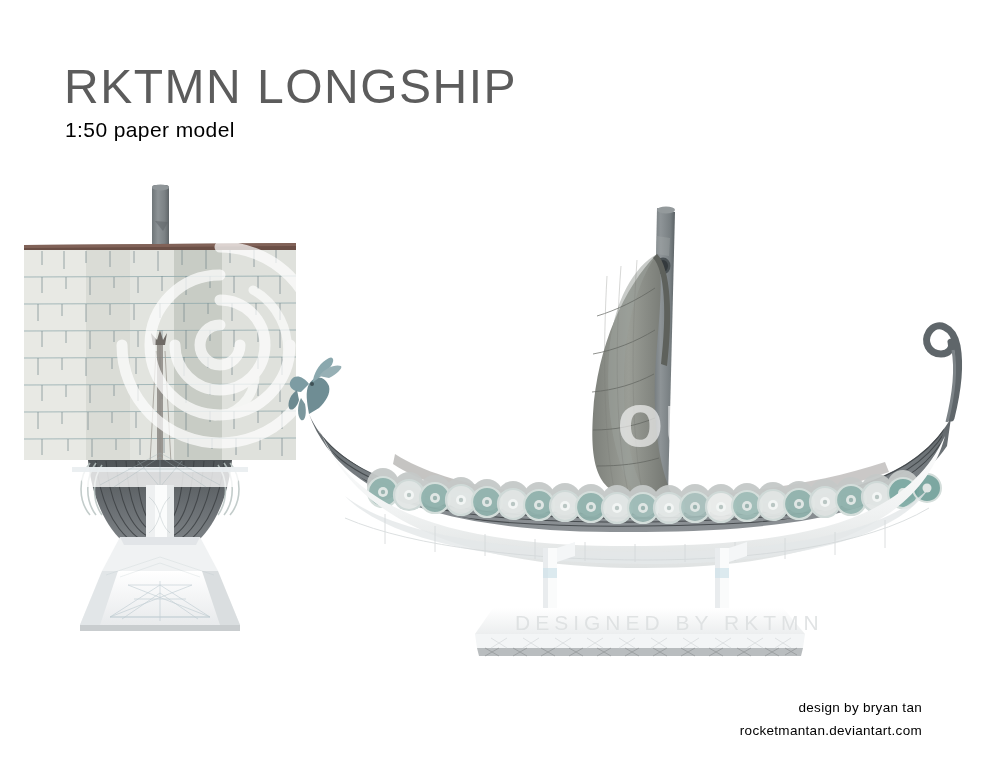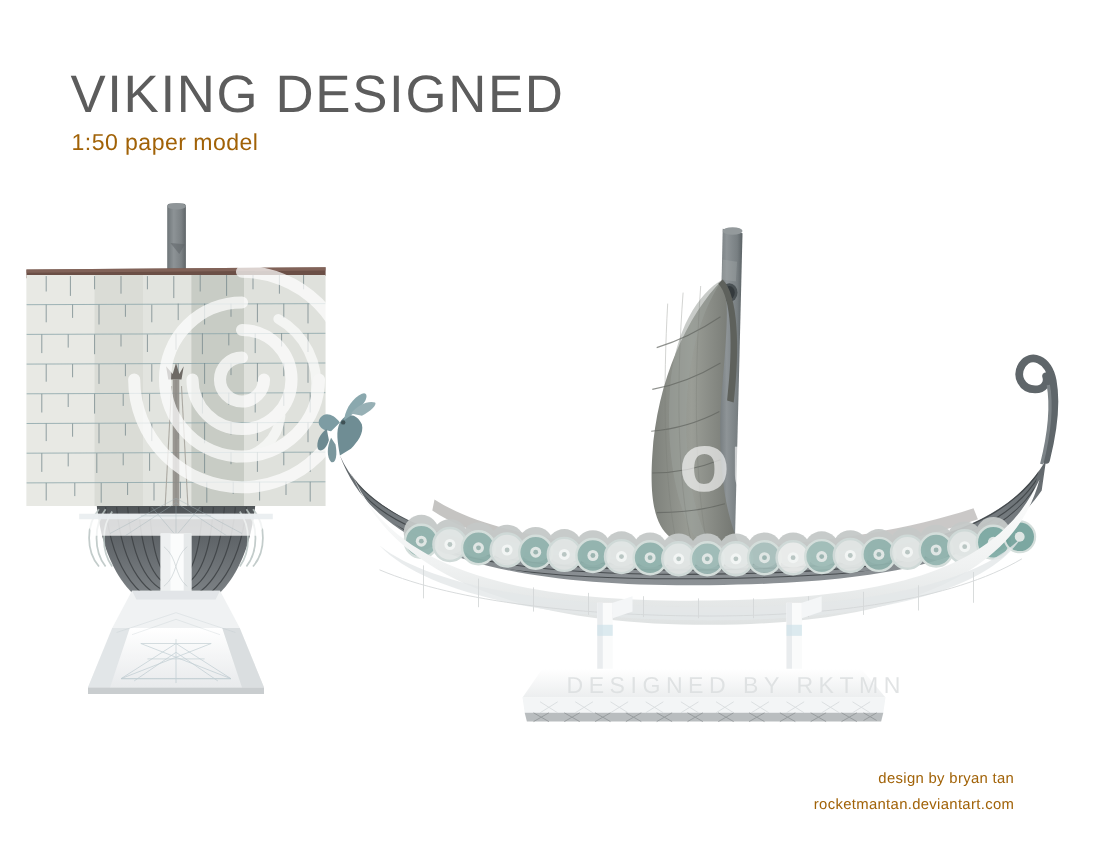--- a/index.html
+++ b/index.html
@@ -14,41 +14,41 @@
 
   
   .title{
     position:absolute;left:64px;top:63px;
     font-size:48px;letter-spacing:1.5px;
     color:#5c5c5c;font-weight:400;line-height:1;
     white-space:nowrap;
   }
   .subtitle{
     position:absolute;left:65px;top:118px;
-    font-size:21px;color:#a16207;font-weight:400;letter-spacing:.4px;
+    font-size:21px;color:#000000;font-weight:400;letter-spacing:.4px;
     white-space:nowrap;
   }
 
   
   .credit-block{position:absolute;right:72px;bottom:28px;text-align:right;}
-  .credit-line{font-size:13.5px;color:#a16207;letter-spacing:.3px;line-height:1.65;white-space:nowrap;}
+  .credit-line{font-size:13.5px;color:#000000;letter-spacing:.3px;line-height:1.65;white-space:nowrap;}
 
   
   .model{position:absolute;}
   svg{display:block;overflow:visible;}
 
   
   .wm{position:absolute;pointer-events:none;}
 </style>
 </head>
 <body>
 
 <div id="stage">
 
-  <div class="title">VIKING DESIGNED</div>
+  <div class="title">RKTMN LONGSHIP</div>
   <div class="subtitle">1:50 paper model</div>
 
   <div class="model" style="left:10px;top:185px;width:300px;height:470px;">
     <svg width="300" height="470" viewBox="0 0 300 470">
       <defs>
         <linearGradient id="fMast" x1="0" y1="0" x2="1" y2="0">
           <stop offset="0" stop-color="#6e7578"></stop>
             <stop offset="0.35" stop-color="#8d9396"></stop>
           <stop offset="0.75" stop-color="#7b8184"></stop>
             <stop offset="1" stop-color="#5f6568"></stop>

